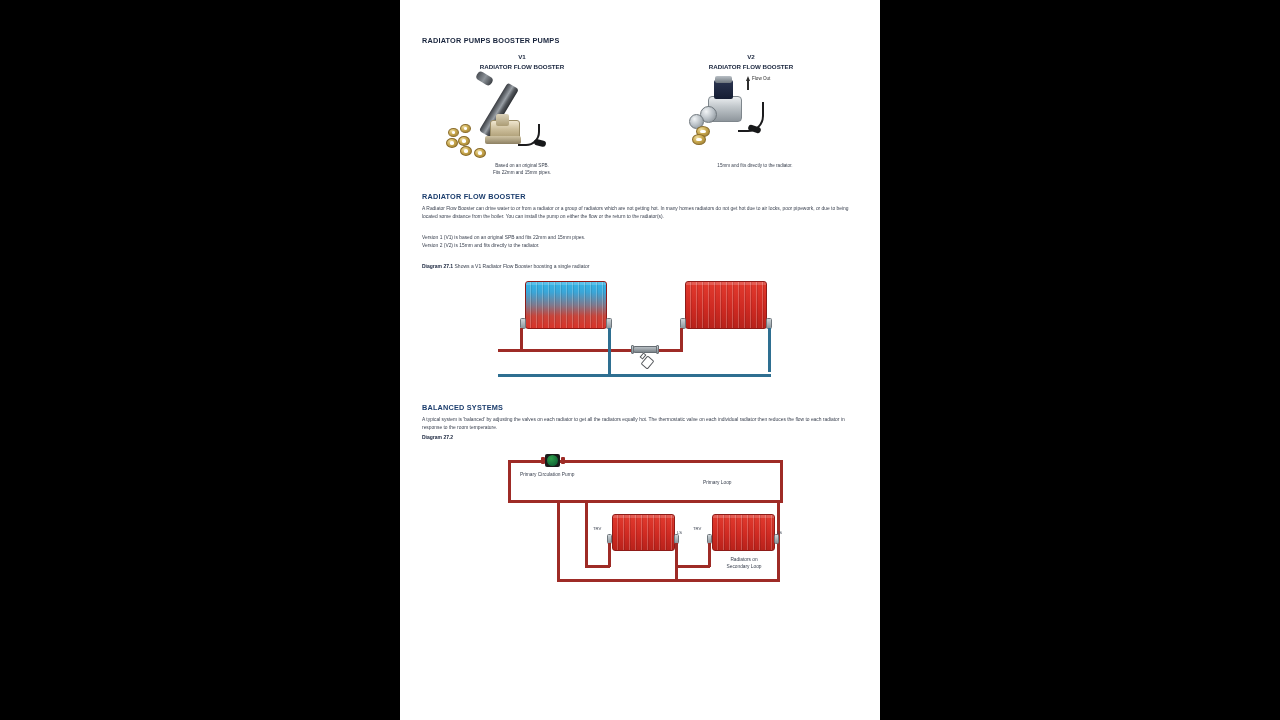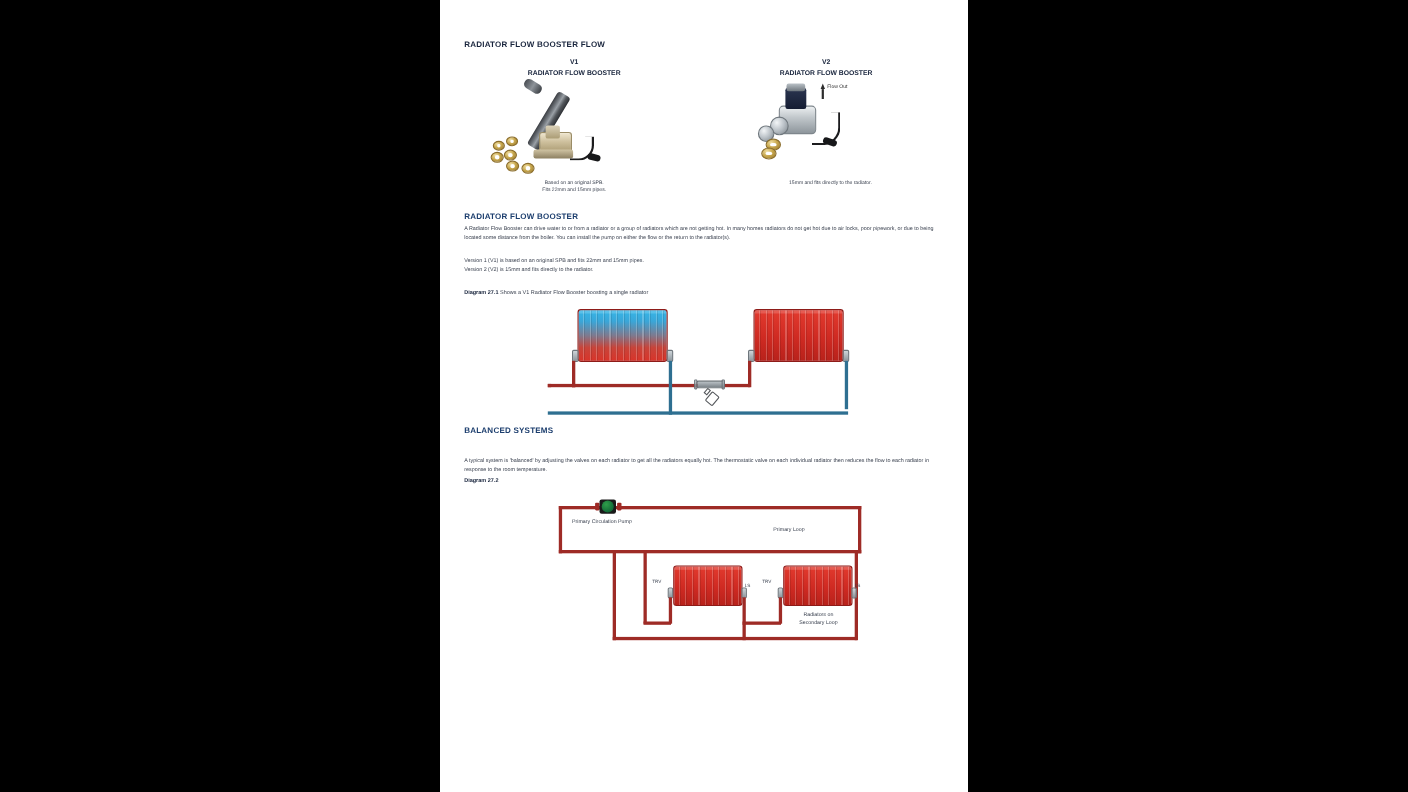--- a/index.html
+++ b/index.html
@@ -220,21 +220,21 @@
   .d2-label { position: absolute; font-size: 4.8px; color: #3b4250; }
   .d2-valve-lbl { position: absolute; font-size: 4.2px; color: #3b4250; }
   .sec-lbl { position: absolute; font-size: 4.8px; color: #3b4250; text-align: center; line-height: 1.5; }
 </style>
 </head>
 <body>
 
 <div class="stage">
   <div class="page">
 
-    <div class="h-main">RADIATOR FLOW BOOSTER FLOW</div>
+    <div class="h-main">RADIATOR PUMPS BOOSTER PUMPS</div>
 
     <div class="prod-title" style="left:22px; top:52px;">
       <div>V1</div>
       <div>RADIATOR FLOW BOOSTER</div>
     </div>
 
     <div class="photo" style="left:22px; top:74px; width:200px; height:86px;">
       <div class="v1-barrel"></div>
       <div class="v1-barrel-cap"></div>
       <div class="v1-body"></div>
@@ -317,21 +317,21 @@
       <div class="pump-flangeL" style="left:136px; top:67px;"></div>
       <div class="pump-flangeR" style="left:161px; top:67px;"></div>
       <div class="pump-neck" style="left:146px; top:75px;"></div>
       <div class="pump-motor" style="left:148px; top:79px;"></div>
 
       <div class="pipe-blue" style="left:113px; top:50px; width:3px; height:49px;"></div>
       <div class="pipe-blue" style="left:273px; top:50px; width:3px; height:44px;"></div>
       <div class="pipe-blue" style="left:3px; top:96px; width:273px; height:3px;"></div>
     </div>
 
-    <div class="h-sec" style="top:387px;">BALANCED SYSTEMS</div>
+    <div class="h-sec" style="top:403px;">BALANCED SYSTEMS</div>
     <div class="body-txt" style="top:416px;">A typical system is 'balanced' by adjusting the valves on each radiator to get all the radiators equally hot. The thermostatic valve on each individual radiator then reduces the flow to each radiator in response to the room temperature.</div>
     <div class="diag-label" style="top:434px; font-weight:bold; color:#18243c;">Diagram 27.2</div>
 
     <div class="diagram" style="left:105px; top:452px; width:290px; height:146px;">
 
       <div class="loop-line" style="left:3px; top:8px; width:275px; height:2.6px;"></div>
       <div class="loop-line" style="left:3px; top:8px; width:2.6px; height:43px;"></div>
       <div class="loop-line" style="left:275px; top:8px; width:2.6px; height:43px;"></div>
       <div class="loop-line" style="left:3px; top:48px; width:275px; height:2.6px;"></div>
 

